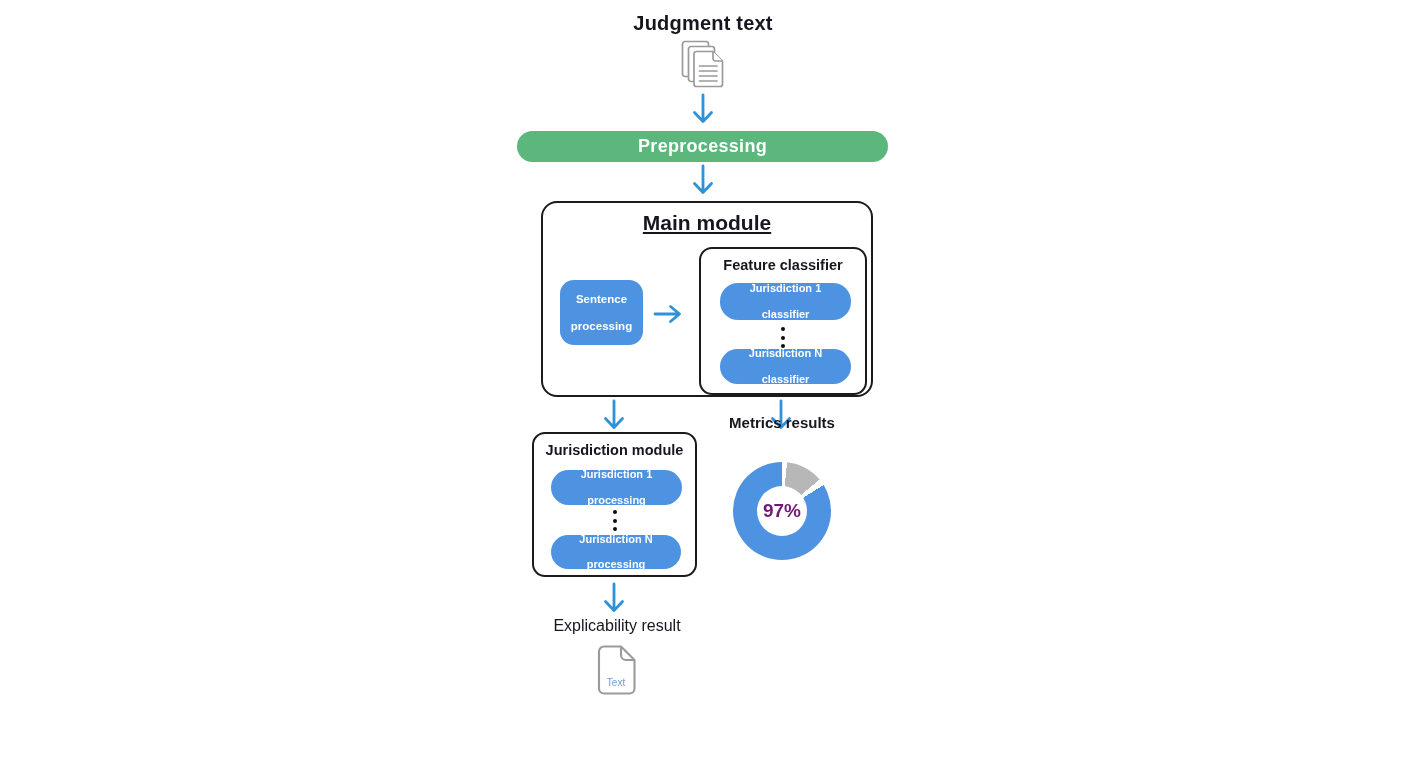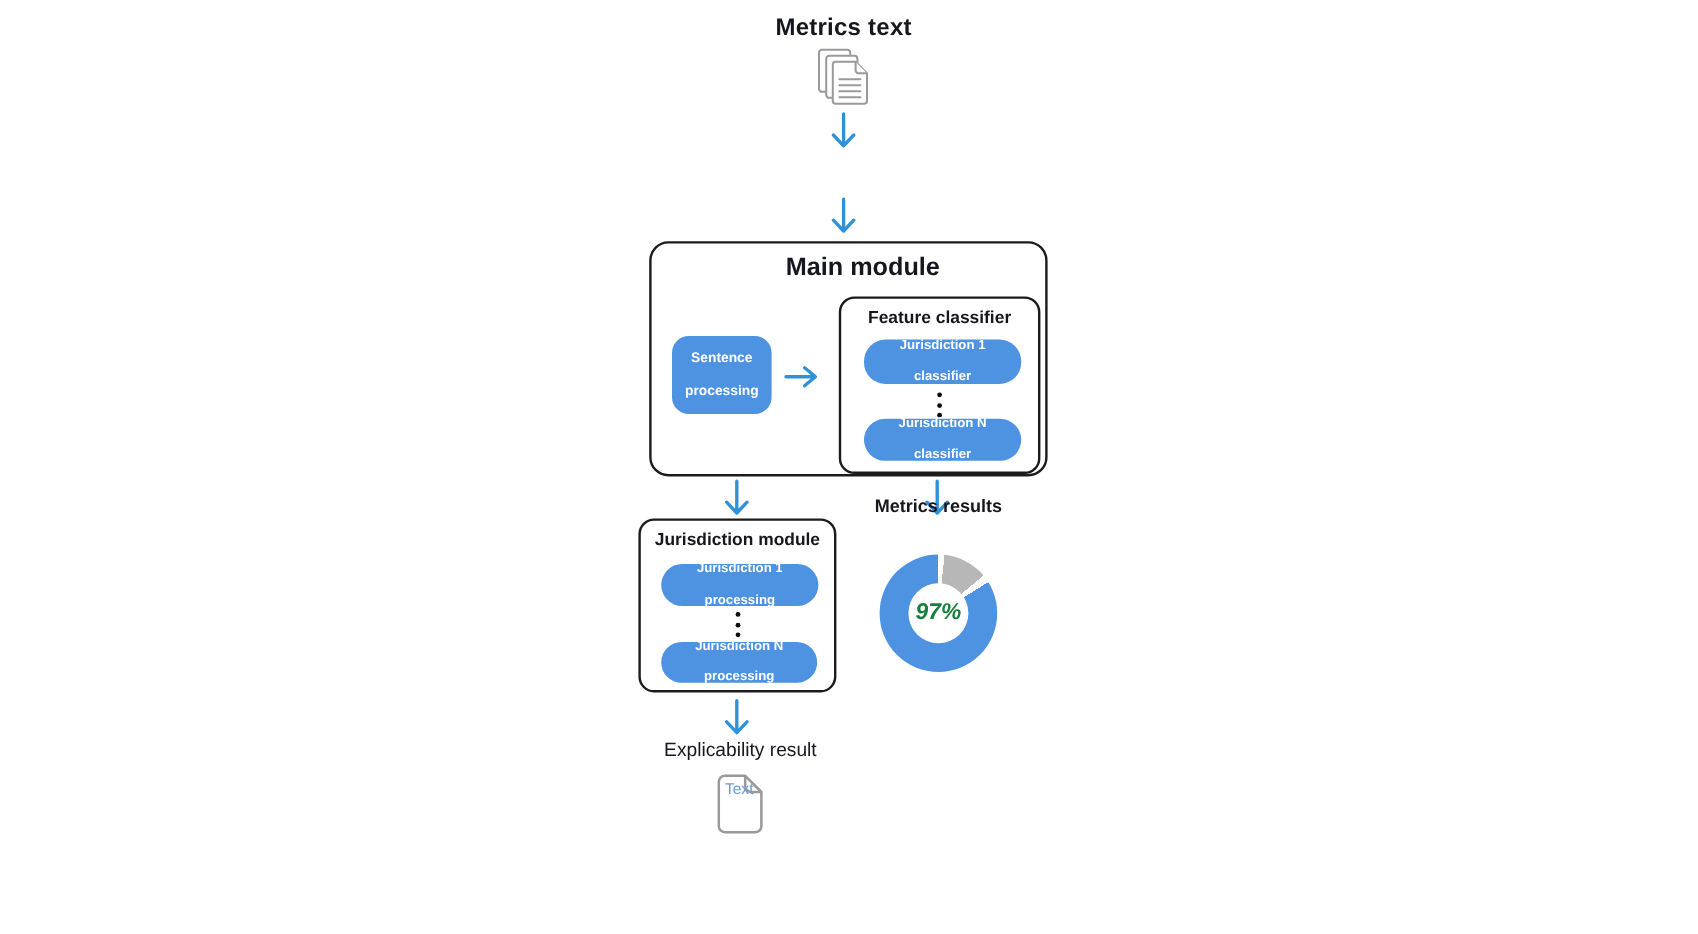--- a/index.html
+++ b/index.html
@@ -32,59 +32,62 @@
   .fe-box{left:17px;top:77px;width:83px;height:65px;border-radius:14px;font-size:11.5px;line-height:15px;}
   .pill-sm{border-radius:18px;font-size:11px;}
 
   .vdots{display:flex;flex-direction:column;align-items:center;gap:4.5px;}
   .vdots .dot{width:4px;height:4px;border-radius:50%;background:#0c0c0c;}
 
   .donut{left:733px;top:462px;width:98px;height:98px;border-radius:50%;
     background:conic-gradient(#ffffff 0deg 6deg, var(--donut-gray) 6deg 50deg, #ffffff 50deg 58deg, var(--blue) 58deg 360deg);}
   .donut-hole{position:absolute;left:24px;top:24px;width:50px;height:50px;border-radius:50%;
     background:#fff;display:flex;align-items:center;justify-content:center;
-    font-size:19px;font-weight:600;color:#15803d;font-style:italic;}
+    font-size:19px;font-weight:600;color:#701a75;}
 
   .doc-wrap{left:596px;top:645px;width:40px;height:50px;}
-  .doc-label{position:absolute;left:0;top:5px;width:100%;text-align:center;
-    font-size:13px;font-weight:500;color:var(--doc-text-blue);}
+  .doc-label{position:absolute;left:0;top:32px;width:100%;text-align:center;
+    font-size:10px;font-weight:500;color:var(--doc-text-blue);}
   svg{display:block;}
 </style>
 </head>
 <body>
 
 <div class="canvas">
 
-  <div class="abs ctr h1" style="left:553px;top:12px;width:300px;">Metrics text</div>
+  <div class="abs ctr h1" style="left:553px;top:12px;width:300px;">Judgment text</div>
 
   <div class="abs" style="left:681px;top:40px;">
     <svg width="44" height="48" viewBox="0 0 44 48" fill="none" stroke="#9A9A9A" stroke-width="1.7" stroke-linejoin="round">
       <rect x="1.5" y="1.5" width="26" height="35" rx="2.5" fill="#fff"></rect>
       <rect x="7.5" y="6.5" width="26" height="35" rx="2.5" fill="#fff"></rect>
       <path d="M15.5 11.5 H32 L41.5 21 V44 a2.5 2.5 0 0 1 -2.5 2.5 H15.5 a2.5 2.5 0 0 1 -2.5 -2.5 V14 a2.5 2.5 0 0 1 2.5 -2.5 Z" fill="#fff"></path>
       <path d="M32 11.5 V18.5 a2.5 2.5 0 0 0 2.5 2.5 H41.5" fill="#fff"></path>
       <path d="M18.5 26 H36 M18.5 31 H36 M18.5 36 H36 M18.5 41 H36" stroke-linecap="round"></path>
     </svg>
   </div>
 
   <div class="abs" style="left:692px;top:93px;">
     <svg width="22" height="32" viewBox="0 0 22 32" fill="none" stroke="#2F91D8" stroke-width="2.8" stroke-linecap="round" stroke-linejoin="round">
       <path d="M11 2 V27 M2.5 19.5 L11 28.5 L19.5 19.5"></path>
     </svg>
   </div>
 
+  <div class="abs pill-green">
+    <span>Preprocessing</span>
+  </div>
 
   <div class="abs" style="left:692px;top:164px;">
     <svg width="22" height="32" viewBox="0 0 22 32" fill="none" stroke="#2F91D8" stroke-width="2.8" stroke-linecap="round" stroke-linejoin="round">
       <path d="M11 2 V27 M2.5 19.5 L11 28.5 L19.5 19.5"></path>
     </svg>
   </div>
 
   <div class="abs outline-box main-box">
-    <div class="abs ctr h2" style="left:12px;top:8px;width:100%;">Main module</div>
+    <div class="abs ctr h2" style="left:0;top:8px;width:100%;text-decoration:underline;">Main module</div>
 
     <div class="abs blue-node fe-box">
       <span>Sentence</span>
       <span>processing</span>
     </div>
 
     <div class="abs" style="left:110px;top:101px;">
       <svg width="32" height="20" viewBox="0 0 32 20" fill="none" stroke="#2F91D8" stroke-width="2.8" stroke-linecap="round" stroke-linejoin="round">
         <path d="M2 10 H25 M17.5 2.5 L26.5 10 L17.5 17.5"></path>
       </svg>

